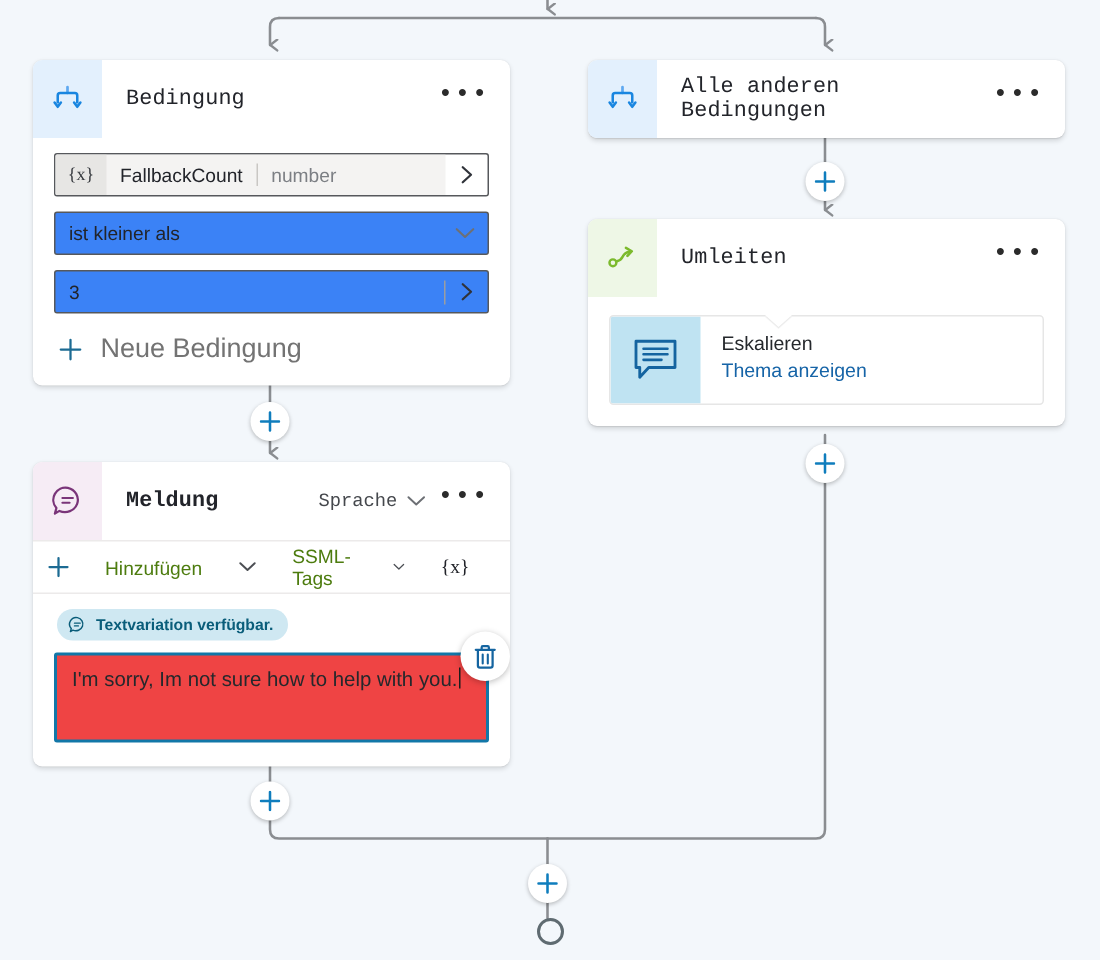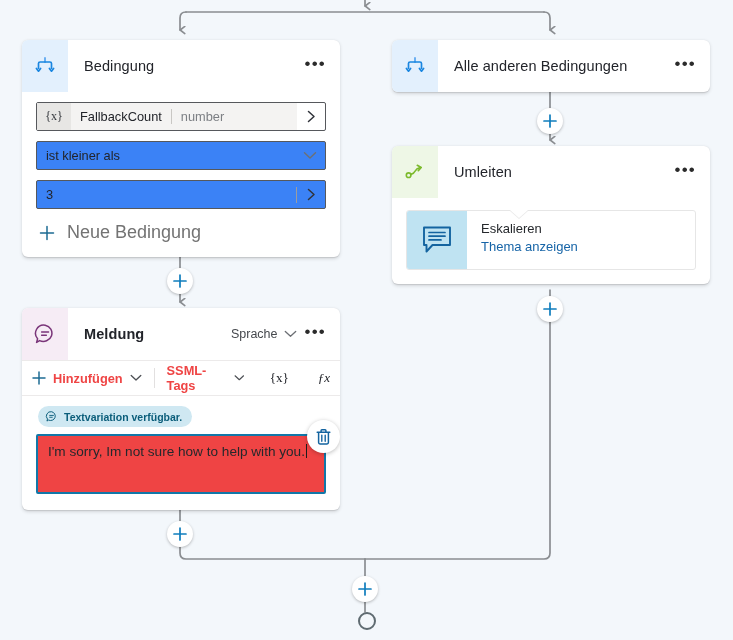--- a/index.html
+++ b/index.html
@@ -29,21 +29,21 @@
     border:2px solid #5f6b71;background:#f3f7fb;z-index:6;
   }
 
   
   .card{
     position:absolute;background:#ffffff;border-radius:6px;
     box-shadow:0 1.6px 3.6px rgba(0,0,0,.13),0 .3px .9px rgba(0,0,0,.10);
     z-index:4;overflow:hidden;
   }
   .card-head{
-    display:flex;align-items:center;height:52px;position:relative;
+    display:flex;align-items:center;height:52px;position:relative;font-family:Liberation Mono, monospace;
   }
   .head-icon{
     width:46px;height:52px;display:flex;align-items:center;justify-content:center;
     flex:0 0 46px;
   }
   .icon-cond{background:#e3f0fd;}
   .icon-redirect{background:#eef7e6;}
   .icon-message{background:#f6ecf5;}
   .head-title{
     font-size:14.5px;color:#22242a;margin-left:16px;flex:1 1 auto;
@@ -91,21 +91,21 @@
     display:flex;align-items:center;gap:12px;margin-top:13px;margin-left:3px;
     cursor:pointer;
   }
   .add-cond .lbl{font-size:18px;color:#737373;}
 
   
   .msg-toolbar{
     display:flex;align-items:center;height:34px;border-top:1px solid #eceaea;
     border-bottom:1px solid #eceaea;padding:0 10px;gap:0;
   }
-  .tb-item{display:flex;align-items:center;gap:7px;font-size:12.8px;color:#ef4444;cursor:pointer;font-weight:bold;}
+  .tb-item{display:flex;align-items:center;gap:24px;font-size:12.8px;color:#4d7c0f;cursor:pointer;}
   .tb-sep{width:1px;height:20px;background:#e2e0e0;margin:0 12px;}
   .tb-ico{font-family:"Liberation Serif", serif;font-size:13px;color:#22242a;cursor:pointer;}
 
   .chip{
     display:inline-flex;align-items:center;gap:6px;background:#cfe8f2;
     color:#0a5d7a;font-size:10.5px;font-weight:bold;border-radius:11px;
     padding:4px 10px 4px 7px;margin:10px 0 0 2px;
   }
 
   .textbox{

